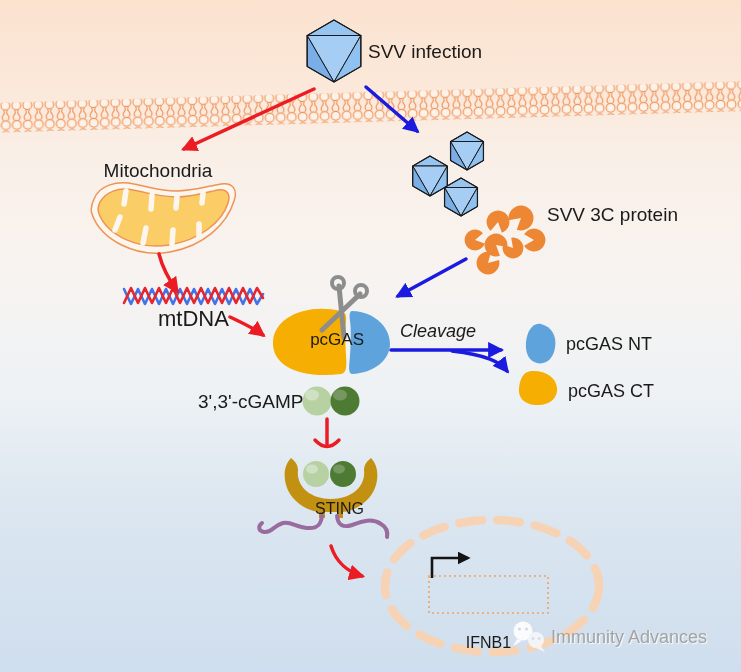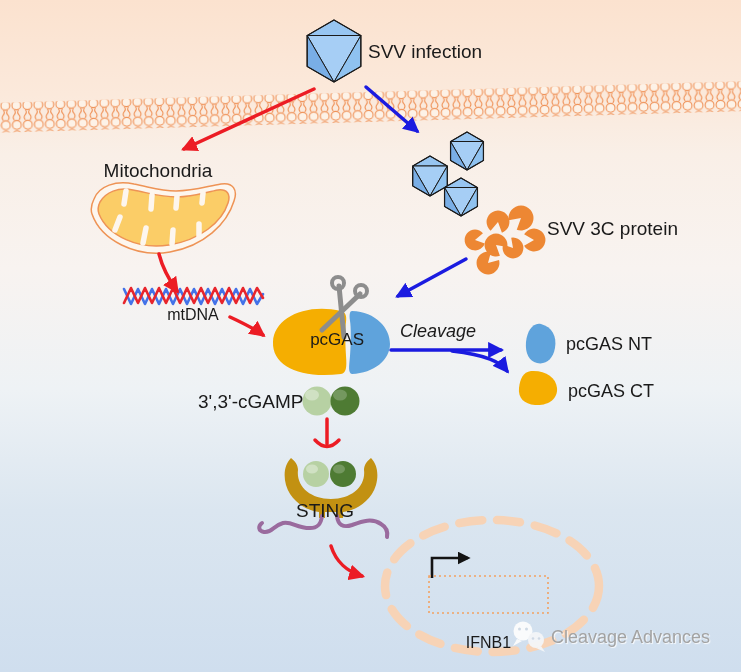--- a/index.html
+++ b/index.html
@@ -21,28 +21,28 @@
     position:relative; width:741px; height:672px; overflow:hidden;
     font-family:"Liberation Sans","DejaVu Sans",sans-serif;
     background:linear-gradient(to bottom,
       var(--bg-top) 0%, #fbe9db 14%, #f9efe7 23%, #f8f3f0 40%,
       #eef2f5 58%, #dbe6f0 76%, var(--bg-bottom) 100%);
   }
   .stage svg{position:absolute; left:0; top:0;}
   .lbl{position:absolute; color:#1a1a1a; white-space:nowrap; line-height:1.15;}
   #l-svv   {left:368px; top:41px;  font-size:19px;}
   #l-mito  {left:96px;  top:160px; width:124px; text-align:center; font-size:19px;}
-  #l-mtdna {left:158px; top:306px; width:70px;  text-align:center; font-size:16px;}
+  #l-mtdna {left:158px; top:306px; width:70px;  text-align:center; font-size:22px;}
   #l-pcgas {left:296px; top:330px; width:68px;  text-align:right; font-size:17px;}
   #l-cleav {left:398px; top:321px; width:80px;  text-align:center; font-size:18px;font-style:italic;}
-  #l-3c    {left:547px; top:218px; font-size:19px;}
+  #l-3c    {left:547px; top:204px; font-size:19px;}
   #l-nt    {left:566px; top:334px; font-size:18px;}
   #l-ct    {left:568px; top:381px; font-size:18px;}
   #l-cgamp {left:198px; top:391px; width:100px; text-align:right; font-size:19px;}
-  #l-sting {left:296px; top:500px; width:68px;  text-align:left; font-size:19px;}
+  #l-sting {left:296px; top:500px; width:68px;  text-align:right; font-size:16px;}
   #l-ifnb1 {left:429px; top:586px; width:119px; text-align:center; font-size:16px;margin-top:48px;}
   #l-wm    {left:551px; top:627px; font-size:18px; color:var(--watermark-gray);
             text-shadow:1px 1px 1px rgba(255,255,255,.9);}
 </style>
 </head>
 <body>
 
 <div class="stage">
 
 <svg width="741" height="672" viewBox="0 0 741 672">
@@ -188,14 +188,14 @@
   <div class="lbl" id="l-mito">Mitochondria</div>
   <div class="lbl" id="l-mtdna">mtDNA</div>
   <div class="lbl" id="l-pcgas">pcGAS</div>
   <div class="lbl" id="l-cleav">Cleavage</div>
   <div class="lbl" id="l-3c">SVV 3C protein</div>
   <div class="lbl" id="l-nt">pcGAS NT</div>
   <div class="lbl" id="l-ct">pcGAS CT</div>
   <div class="lbl" id="l-cgamp">3',3'-cGAMP</div>
   <div class="lbl" id="l-sting">STING</div>
   <div class="lbl" id="l-ifnb1">IFNB1</div>
-  <div class="lbl" id="l-wm">Cleavage Advances</div>
+  <div class="lbl" id="l-wm">Immunity Advances</div>
 </div>
 
 </body></html>

